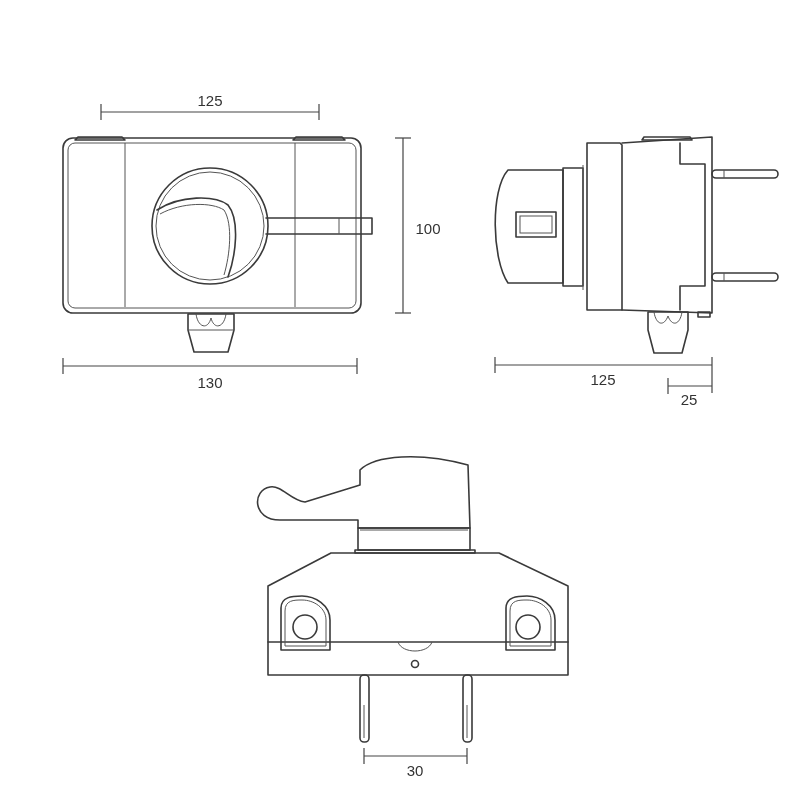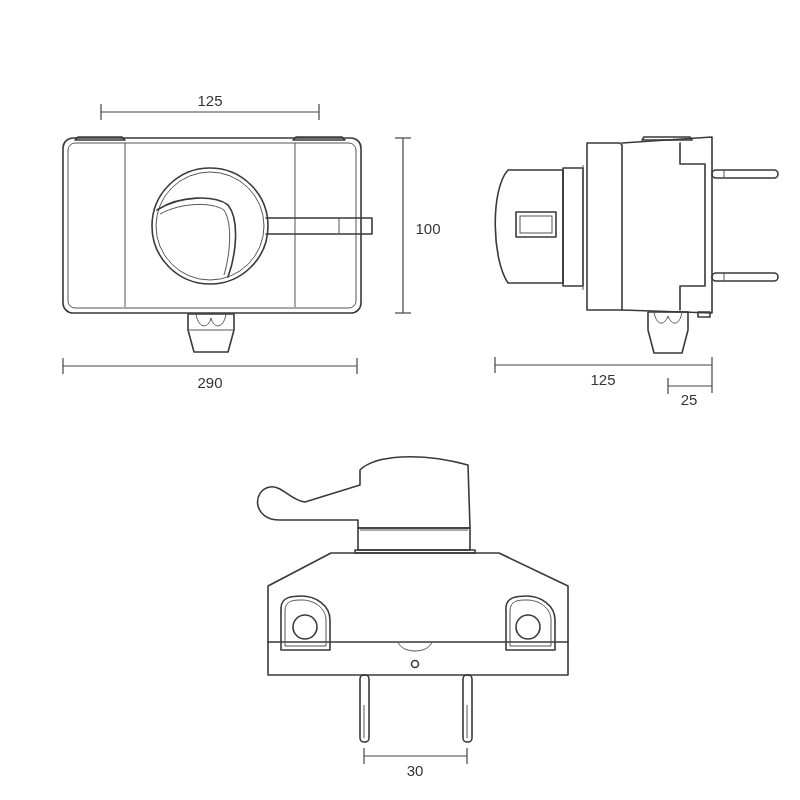--- a/index.html
+++ b/index.html
@@ -93,16 +93,16 @@
     <line class="thin" x1="467" y1="705" x2="467" y2="738"></line>
 
     <line class="dim" x1="364" y1="756" x2="467" y2="756"></line>
     <line class="dim" x1="364" y1="748" x2="364" y2="764"></line>
     <line class="dim" x1="467" y1="748" x2="467" y2="764"></line>
   </g>
 </svg>
 
 <div class="lbl" style="left:210px; top:92px;">125</div>
 <div class="lbl" style="left:428px; top:220px;">100</div>
-<div class="lbl" style="left:210px; top:374px;">290</div>
+<div class="lbl" style="left:210px; top:374px;">130</div>
 <div class="lbl" style="left:603px; top:371px;">125</div>
 <div class="lbl" style="left:689px; top:391px;">25</div>
 <div class="lbl" style="left:415px; top:762px;">30</div>
 
 </body></html>

